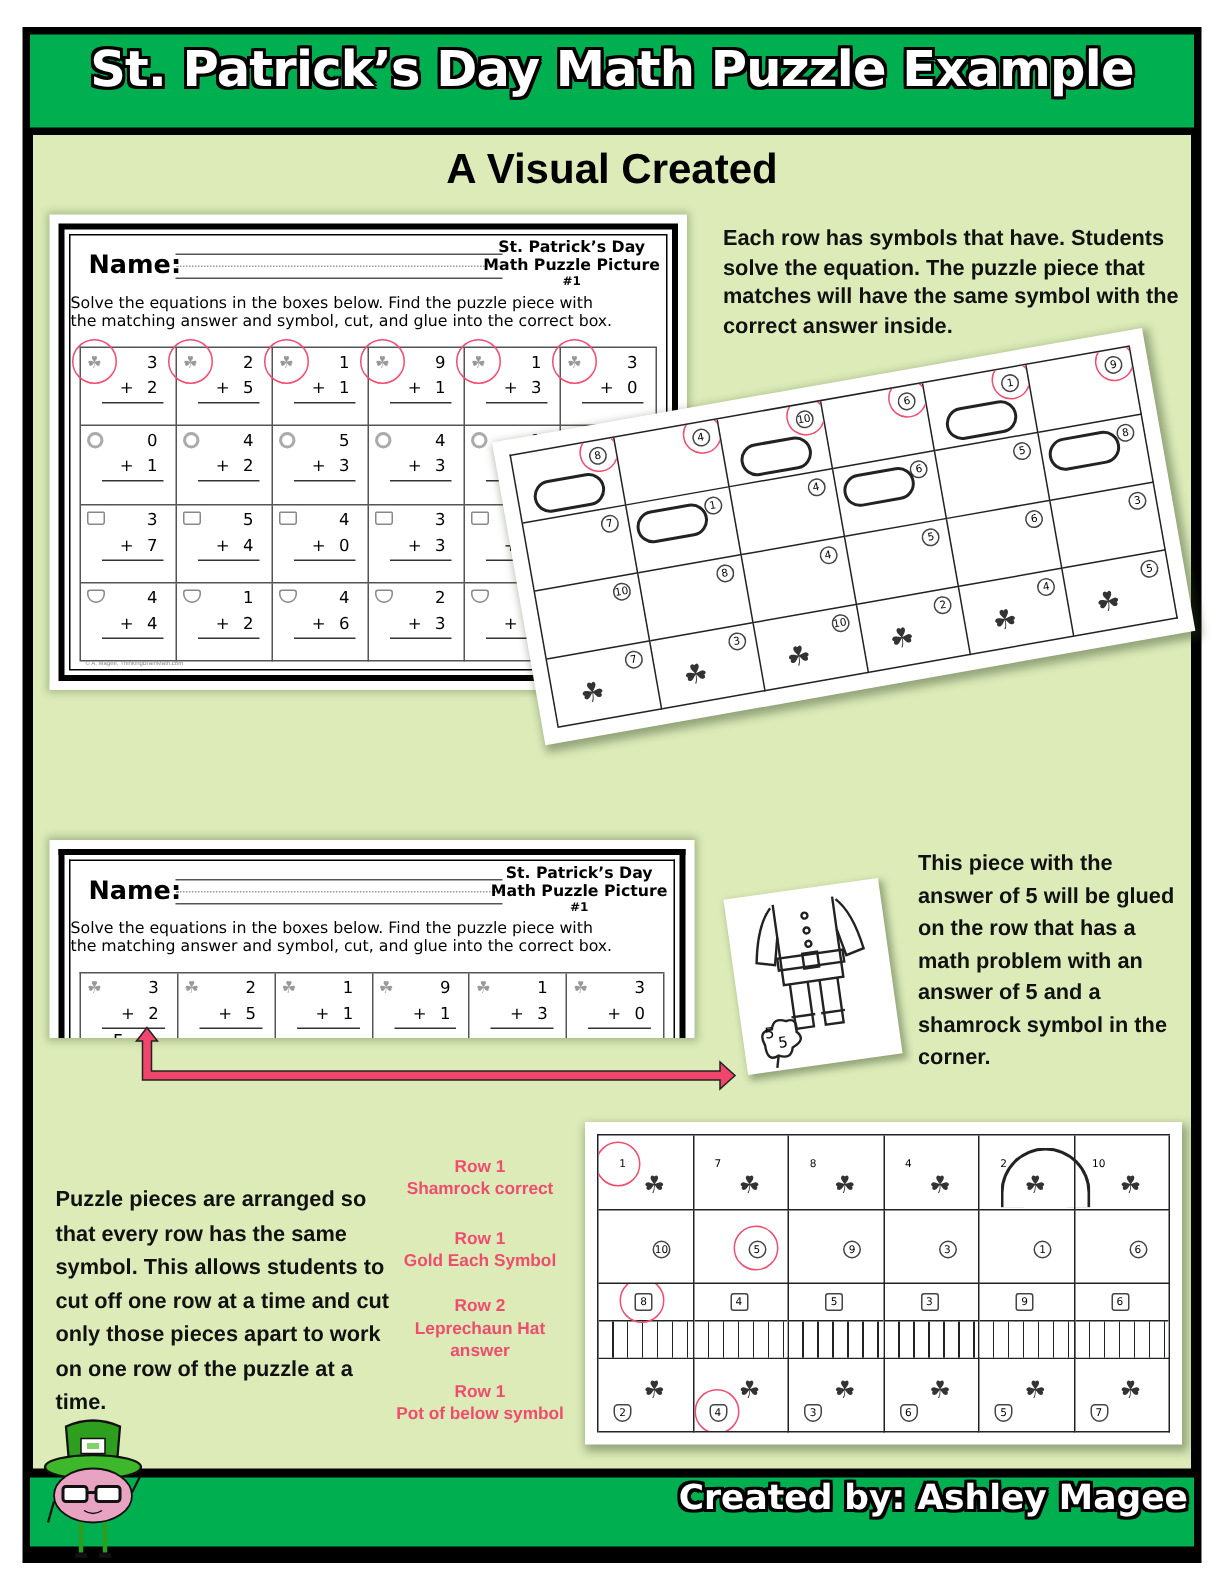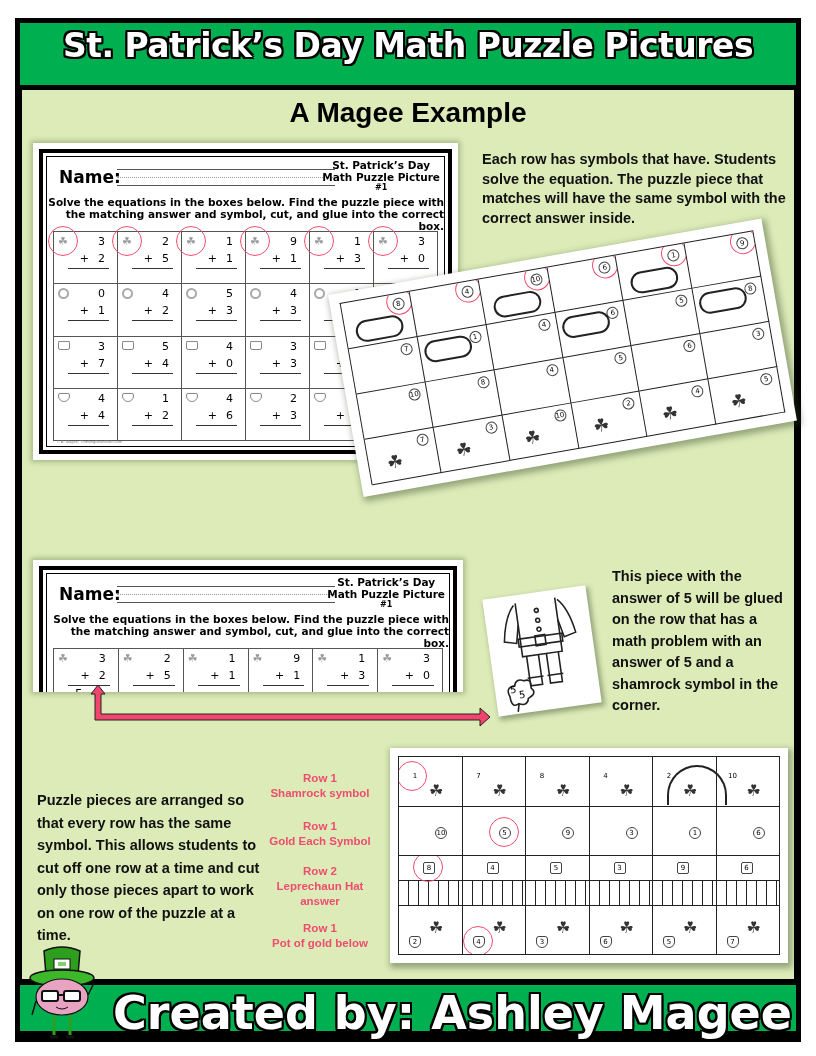--- a/index.html
+++ b/index.html
@@ -11,34 +11,34 @@
   .content-bg { position: absolute; left: 22px; top: 90px; width: 772px; height: 889px; background: #dcebb8; }
   .footer-band { position: absolute; left: 20px; top: 985px; width: 776px; height: 46px; background: #00b050; }
 
   .outlined {
     color: #fff; font-family: "DejaVu Sans", sans-serif; font-weight: bold;
     text-shadow: -2px -2px 0 #000, 2px -2px 0 #000, -2px 2px 0 #000, 2px 2px 0 #000,
                  0 2px 0 #000, 0 -2px 0 #000, 2px 0 0 #000, -2px 0 0 #000;
     white-space: nowrap;
   }
   .page-title { position: absolute; left: 20px; width: 776px; top: 26px; text-align: center; font-size: 33px; letter-spacing: -0.5px; }
-  .footer-credit { position: absolute; right: 24px; top: 986px; font-size: 46px; }
+  .footer-credit { position: absolute; right: 24px; top: 986px; font-size: 23px; }
 
   .section-title { position: absolute; left: 22px; width: 772px; top: 97px; text-align: center;
     font-size: 28px; font-weight: bold; color: #000; font-family: "Liberation Sans", sans-serif; }
 
   
   .worksheet { position: absolute; background: #fff; box-shadow: 0 0 5px 2px rgba(60,90,40,0.35); }
   .ws-inner { position: absolute; left: 6px; top: 6px; right: 6px; border: 4px solid #000; border-bottom-width: 4px; }
   .ws-inner2 { position: absolute; left: 3px; top: 3px; right: 3px; bottom: 3px; border: 1px solid #000; }
   .ws-name { position: absolute; left: 12px; top: 10px; font-size: 17px; font-weight: bold; font-family: "DejaVu Sans", sans-serif; }
   .ws-line { position: absolute; height: 0; border-top: 1px solid #555; }
   .ws-line.dotted { border-top: 1px dotted #999; }
   .ws-head-right { position: absolute; right: 4px; top: 2px; text-align: center; font-size: 10.5px; font-weight: bold; line-height: 12px; font-family: "DejaVu Sans", sans-serif; }
-  .ws-instructions { position: absolute; left: 0; right: 0; text-align: right; font-size: 10.5px; font-weight: bold; line-height: 12px; font-family: "DejaVu Sans", sans-serif; }
+  .ws-instructions { position: absolute; left: 0; right: 0; text-align: left; font-size: 10.5px; font-weight: normal; line-height: 12px; font-family: "DejaVu Sans", sans-serif; }
   .ws-grid { position: absolute; left: 6px; right: 6px; border-top: 1px solid #555; border-left: 1px solid #555; display: grid; grid-template-columns: repeat(6, 1fr); }
   .ws-cell { position: relative; border-right: 1px solid #555; border-bottom: 1px solid #555; font-family: "DejaVu Sans", sans-serif; font-size: 11px; }
   .ws-cell .sym { position: absolute; left: 4px; top: 4px; width: 14px; height: 12px; font-size: 10px; color: #999; line-height: 12px; }
   .ws-cell .a { position: absolute; right: 12px; top: 3px; }
   .ws-cell .b { position: absolute; right: 12px; top: 20px; }
   .ws-cell .plus { position: absolute; right: 28px; top: 20px; }
   .ws-cell .bar { position: absolute; right: 8px; left: 14px; top: 36px; border-top: 1px solid #333; }
   .ws-cell .ans { position: absolute; left: 0; right: 0; text-align: center; top: 38px; font-size: 12px; padding-right: 14px; }
   .coin { display: inline-block; width: 11px; height: 11px; border-radius: 50%; border: 2px solid #aaa; }
   .hat { display: inline-block; width: 12px; height: 9px; border: 1px solid #888; border-radius: 1px 1px 2px 2px; position: relative; }
@@ -60,22 +60,22 @@
   .shamrock { position: absolute; font-size: 14px; color: #333; line-height: 1; }
 </style>
 </head>
 <body>
 
 <div class="frame"></div>
 <div class="header-band"></div>
 <div class="content-bg"></div>
 <div class="footer-band"></div>
 
-<div class="page-title outlined">St. Patrick’s Day Math Puzzle Pictures</div>
-<div class="section-title">A Magee Example</div>
+<div class="page-title outlined">St. Patrick’s Day Math Puzzle Example</div>
+<div class="section-title">A Visual Created</div>
 
 <div class="worksheet" style="left:33px; top:143px; width:425px; height:317px;">
   <div class="ws-inner" style="height:305px;">
     <div class="ws-inner2">
       <span class="ws-name">Name:</span>
       <div class="ws-line" style="left:70px; top:12px; width:218px;"></div>
       <div class="ws-line dotted" style="left:70px; top:20px; width:218px;"></div>
       <div class="ws-line" style="left:70px; top:28px; width:218px;"></div>
       <div class="ws-head-right">
         <div>St. Patrick’s Day</div>
@@ -456,34 +456,34 @@
 <div style="position:absolute; left:0; top:0; width:816px; height:1056px; pointer-events:none;">
   <svg width="816" height="1056">
     <path d="M91 694 L98 685 L105 694 L101 694 L101 714 L480 714 L480 708 L490 717 L480 726 L480 720 L95 720 L95 694 Z" fill="#f0466e" stroke="#222" stroke-width="1"></path>
   </svg>
 </div>
 
 <div class="body-text" style="left:37px; top:773px; width:230px; font-size:14.5px; line-height:22.5px;margin-top:16px;">Puzzle pieces are arranged so that every row has the same symbol. This allows students to cut off one row at a time and cut only those pieces apart to work on one row of the puzzle at a time.</div>
 
 <div class="legend-item" style="left:255px; top:771px; width:130px;">
   <div>Row 1</div>
-  <div>Shamrock symbol</div>
+  <div>Shamrock correct</div>
 </div>
 <div class="legend-item" style="left:255px; top:819px; width:130px;">
   <div>Row 1</div>
   <div>Gold Each Symbol</div>
 </div>
 <div class="legend-item" style="left:255px; top:864px; width:130px;">
   <div>Row 2</div>
   <div>Leprechaun Hat</div>
   <div>answer</div>
 </div>
 <div class="legend-item" style="left:255px; top:921px; width:130px;">
   <div>Row 1</div>
-  <div>Pot of gold below</div>
+  <div>Pot of below symbol</div>
 </div>
 
 <div class="puzzle" style="left:390px; top:748px; width:398px; height:215px; transform:none;">
   <div class="puzzle-grid" id="pz-bottom" style="left:8px; top:8px; right:8px; bottom:8px; grid-template-columns: repeat(6,1fr); grid-template-rows: repeat(4,1fr);">
       <div class="pz-cell">
         <span class="pz-num" style="left: 10px; top: 14px; border: none;">1</span>
         <span class="shamrock" style="left: 30px; top: 26px; font-size: 16px;">☘</span>
         <div class="ring" style="left: -2px; top: 4px; width: 30px; height: 30px;"></div>
       </div>
       <div class="pz-cell">

